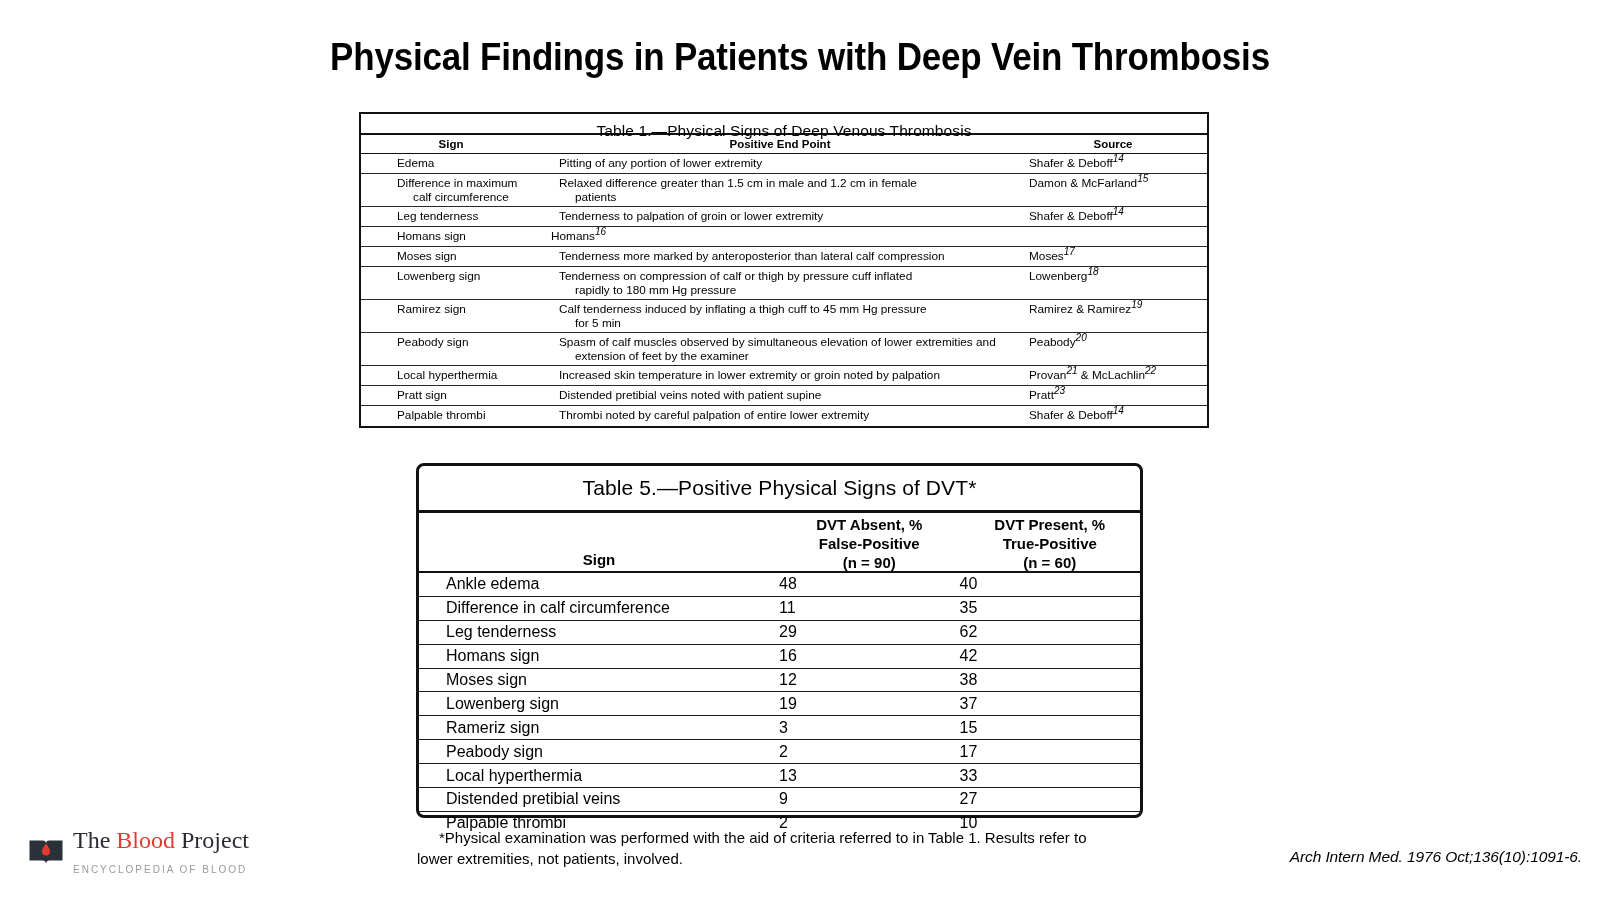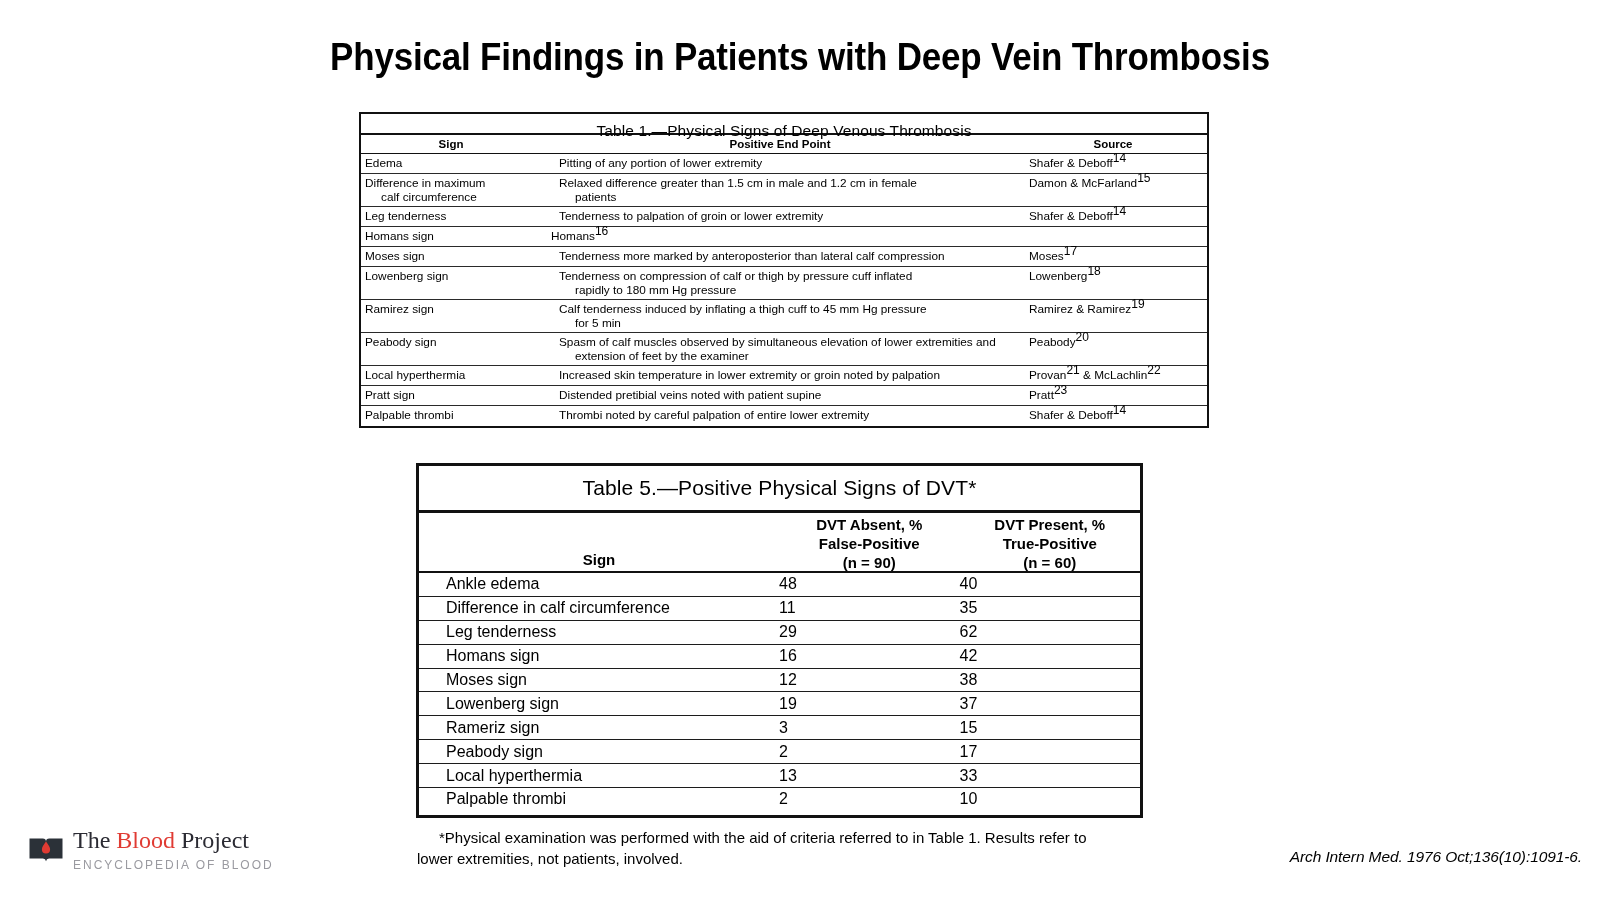--- a/index.html
+++ b/index.html
@@ -75,47 +75,48 @@
     display: flex;
     font-size: 11.8px;
     border-bottom: 1.3px solid #2a2a2a;
     padding: 2px 0 2px 0;
     min-height: 15px;
   }
   #table1 .t1-row:last-child { border-bottom: none; }
   #table1 .c-sign {
     width: 180px;
     flex: 0 0 180px;
-    padding-left: 4px;
+    padding-left: 36px;
     box-sizing: border-box;
   }
   #table1 .c-end {
     width: 478px;
     flex: 0 0 478px;
     padding-left: 18px;
     box-sizing: border-box;
   }
   #table1 .c-src {
     flex: 1 1 auto;
     padding-left: 10px;
     box-sizing: border-box;
   }
   #table1 .t1-head .c-sign { padding-left: 0; text-align: center; }
   #table1 .t1-head .c-end  { padding-left: 0; text-align: center; }
   #table1 .t1-head .c-src  { padding-left: 0; text-align: center; }
   .cont-line { display: block; padding-left: 16px; }
-  sup { font-size: 12px; vertical-align: super; line-height: 0; }
+  sup { font-size: 10px; vertical-align: super; line-height: 0; font-style: italic; }
 
   
   #table5 {
     left: 416px;
     top: 463px;
     width: 727px;
     height: 355px;
     border-width: 3px;
+    border-radius: 8px;
   }
   #table5 .caption {
     height: 44px;
     line-height: 44px;
     font-size: 21px;
   }
   #table5 .t5-head {
     display: flex;
     height: 58px;
     border-top: 3px solid #111;
@@ -194,24 +195,24 @@
     font-family: "Liberation Serif", "DejaVu Serif", serif;
     font-size: 24px;
     font-weight: normal;
     line-height: 1;
     color: #2b2b33;
     white-space: nowrap;
   }
   #logo .wordmark .red { color: #e03b33; }
   #logo .tagline {
     font-family: "Liberation Sans", sans-serif;
-    font-size: 12px;
+    font-size: 10px;
     letter-spacing: 2.0px;
     color: #9a9aa0;
-    margin-top: 6px;
+    margin-top: 12px;
     white-space: nowrap;
   }
 </style>
 </head>
 <body>
 
 <div class="slide-title">Physical Findings in Patients with Deep Vein Thrombosis</div>
 
 <div class="scan-table" id="table1">
   <div class="caption">Table 1.—Physical Signs of Deep Venous Thrombosis</div>
@@ -335,20 +336,25 @@
       </div>
       <div class="t5-row">
         <div class="r-sign">Peabody sign</div>
         <div class="r-val">2</div>
         <div class="r-val">17</div>
       </div>
       <div class="t5-row">
         <div class="r-sign">Local hyperthermia</div>
         <div class="r-val">13</div>
         <div class="r-val">33</div>
+      </div>
+      <div class="t5-row">
+        <div class="r-sign">Distended pretibial veins</div>
+        <div class="r-val">9</div>
+        <div class="r-val">27</div>
       </div>
       <div class="t5-row">
         <div class="r-sign">Palpable thrombi</div>
         <div class="r-val">2</div>
         <div class="r-val">10</div>
       </div>
     </div>
 </div>
 
 <div id="footnote">

